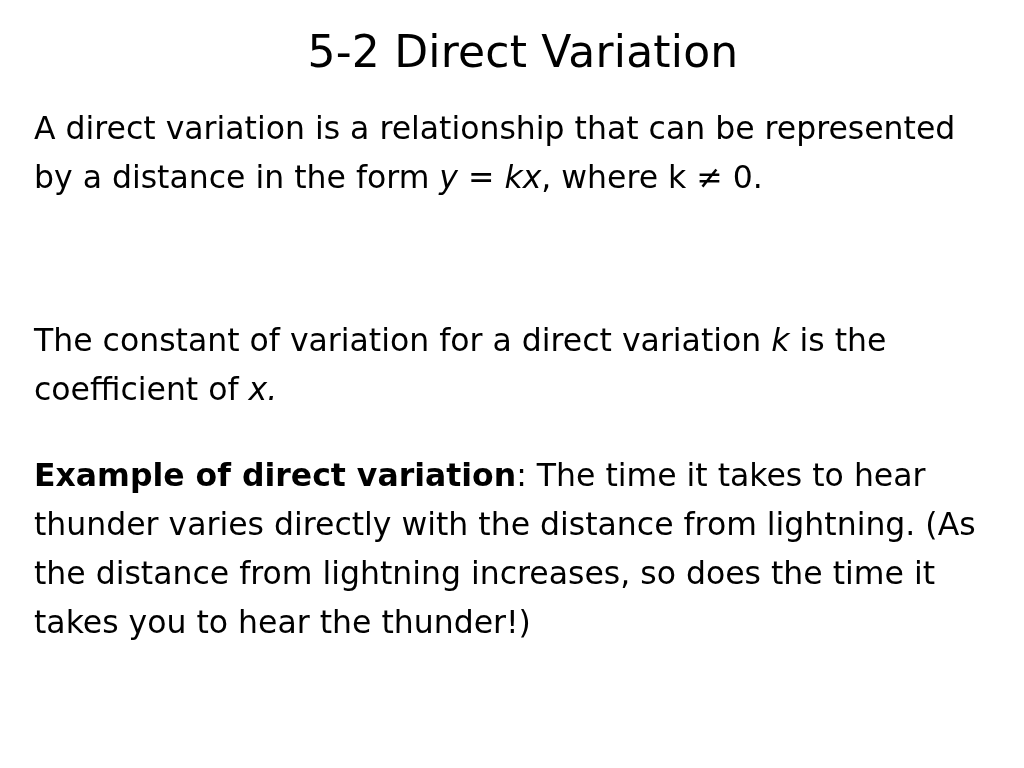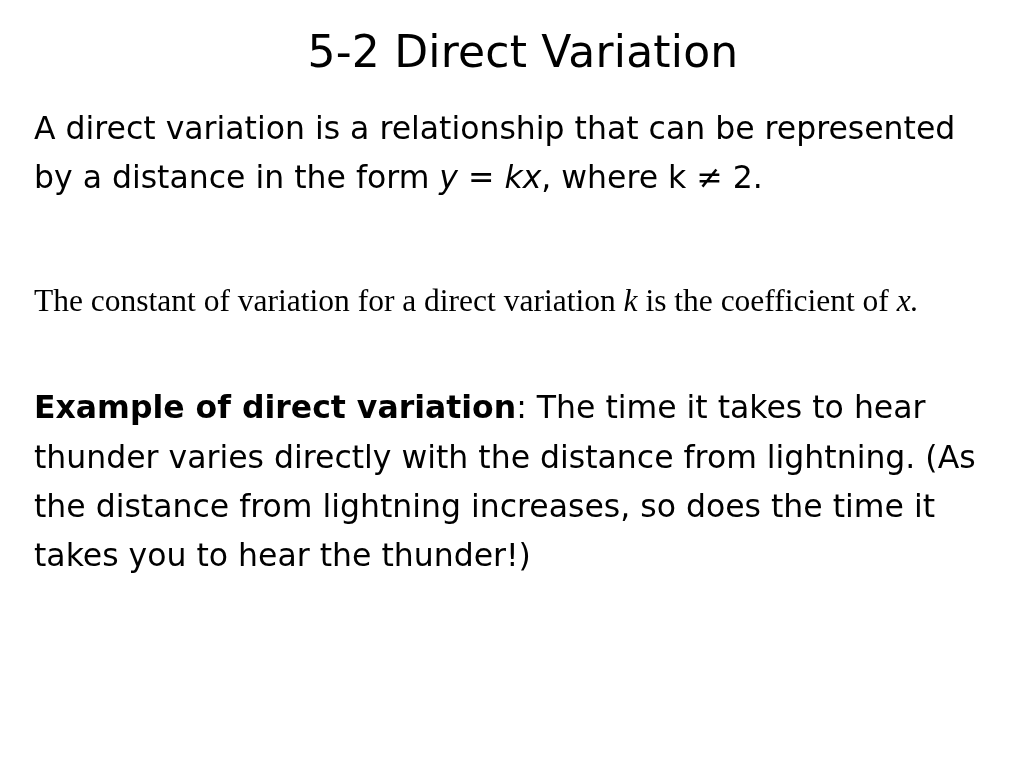--- a/index.html
+++ b/index.html
@@ -35,36 +35,36 @@
     position: absolute;
     top: 104px;
     left: 34px;
     width: 962px;
   }
   .para {
     font-size: 31.5px;
     line-height: 1.56;
     margin: 0;
   }
-  .para.gap-1 { margin-top: 74px; font-family: Liberation Serif, serif; }
-  .para.gap-2 { margin-top: 58px; }
+  .para.gap-1 { margin-top: 114px; }
+  .para.gap-2 { margin-top: 36px; }
   .it { font-style: italic; }
   .bold { font-weight: bold; }
 </style>
 </head>
 <body>
 
 <div class="slide">
 
   <div class="slide-title">5-2 Direct Variation</div>
 
   <div class="slide-body">
 
     <p class="para">
-      <span>A direct variation is a relationship that can be represented by a distance in the form </span><span class="it">y = kx</span><span>, where k ≠ 2.</span>
+      <span>A direct variation is a relationship that can be represented by a distance in the form </span><span class="it">y = kx</span><span>, where k ≠ 0.</span>
     </p>
 
     <p class="para gap-1">
       <span>The constant of variation for a direct variation  </span><span class="it">k</span><span> is the coefficient of </span><span class="it">x.</span>
     </p>
 
     <p class="para gap-2">
       <span class="bold">Example of direct variation</span><span>: The time it takes to hear thunder varies directly with the distance from lightning. (As the distance from lightning increases, so does the time it takes you to hear the thunder!)</span>
     </p>
 

